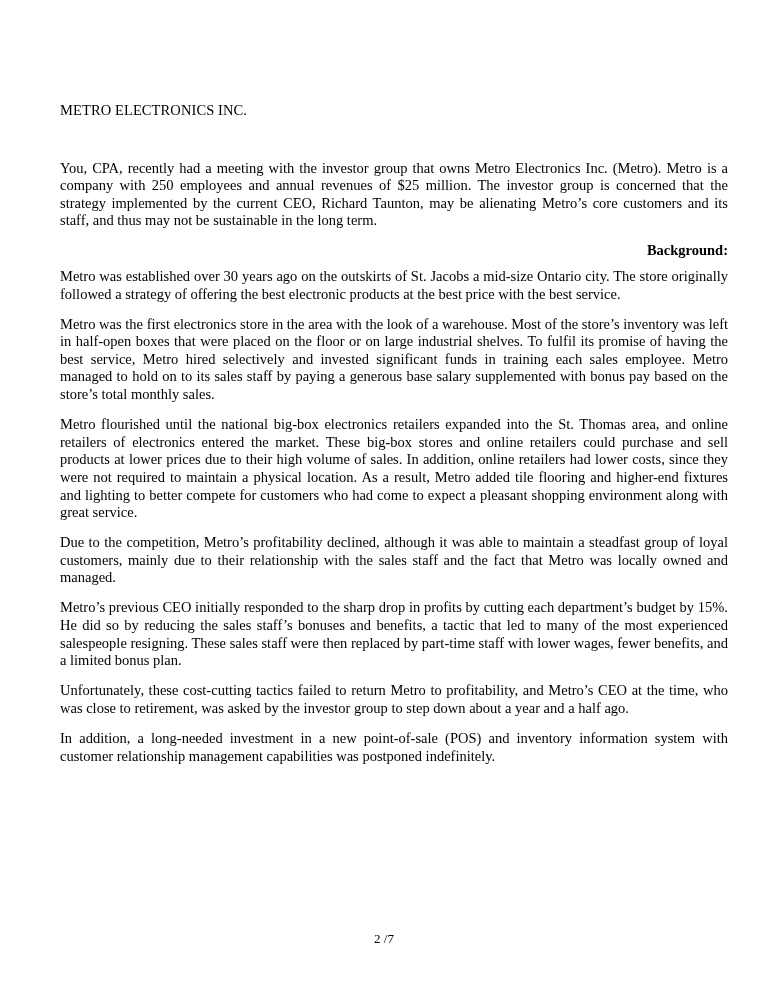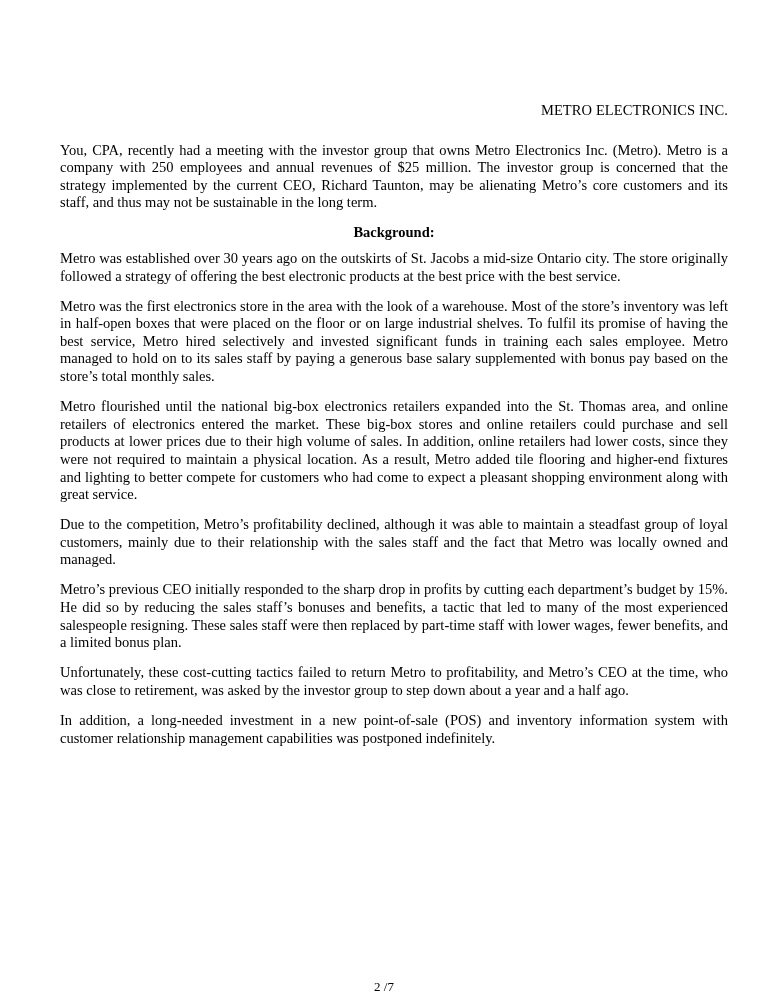--- a/index.html
+++ b/index.html
@@ -19,62 +19,61 @@
     box-sizing: border-box;
     overflow: hidden;
   }
   .content {
     position: absolute;
     left: 60px;
     top: 0;
     width: 668px;
   }
   .doc-title {
-    text-align: right;
+    text-align: left;
     font-size: 14.5px;
     line-height: 17.5px;
     margin: 0;
     padding-top: 102px;
     font-weight: normal;
     letter-spacing: 0.1px;
   }
   .para {
     font-size: 14.5px;
     line-height: 17.6px;
     text-align: justify;
     text-justify: inter-word;
     margin: 0;
     hyphens: none;
   }
   .para.first-block {
-    margin-top: 22px;
+    margin-top: 40px;
   }
   .para.gap {
     margin-top: 12.5px;
   }
   .para.tight {
     margin-top: 8px;
   }
   .section-heading {
     font-size: 14.5px;
     line-height: 17.6px;
     font-weight: bold;
     margin: 0;
     margin-top: 12.5px;
-    text-align: center;
+    text-align: right;
   }
   .footer {
     position: absolute;
     left: 0;
     top: 931px;
     width: 768px;
     text-align: center;
     font-size: 13px;
     line-height: 15px;
-    margin-top: 48px;
   }
 </style>
 </head>
 <body>
 
 <div class="page">
   <div class="content">
 
     <div class="doc-title">METRO ELECTRONICS INC.</div>
 

